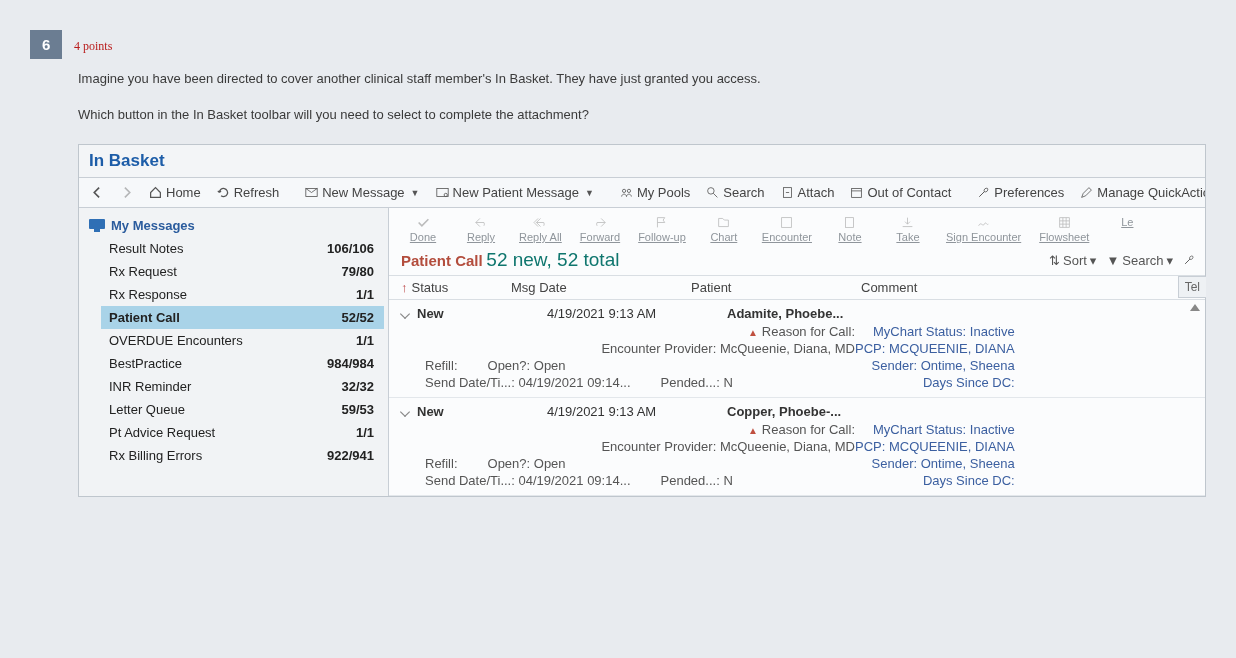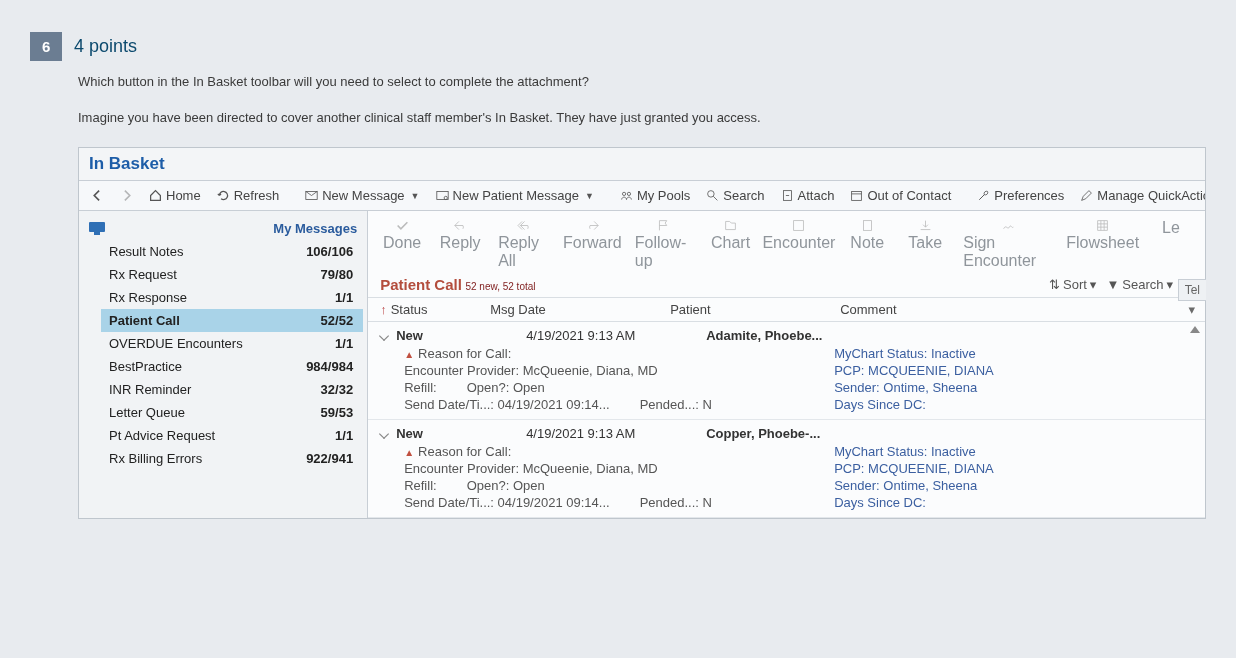--- a/index.html
+++ b/index.html
@@ -1,88 +1,88 @@
 <!DOCTYPE html>
 <html><head>
 <meta charset="utf-8">
 <style>
   * { box-sizing: border-box; margin: 0; padding: 0; font-family: "Segoe UI", Arial, sans-serif; font-size: 13px; }
   body { background: #e8ebef; padding: 30px; color: #333; }
 
   .question-wrap { margin-bottom: 18px; }
   .qnum-box { display: inline-block; background:#6b7d92; color:#fff; padding:6px 12px; font-size:15px; font-weight:bold; }
-  .points { display:inline-block; padding:6px 8px; color:#0c4a6e; font-size:18px; }
+  .points { display:inline-block; padding:6px 8px; color:#b91c1c; font-size:12px;font-family:Liberation Serif, serif; }
   .qtext { margin-left: 48px; margin-top:8px; color:#3a3a3a; font-size:15px; line-height:1.7; }
   .qtext p { margin-bottom:14px; }
 
   .app-window { margin-left:48px; border:1px solid #bfc6cd; background:#f3f5f7; }
   .app-title { color:#1d5da8; font-weight:bold; font-size:17px; padding:6px 10px; border-bottom:1px solid #c8ced5; }
 
   .toolbar { display:flex; align-items:center; gap:4px; padding:4px 6px; border-bottom:1px solid #c8ced5; background:#f6f8fa; white-space:nowrap; overflow:hidden; }
   .tb-btn { display:flex; align-items:center; gap:4px; padding:3px 6px; color:#444; cursor:pointer; }
   .tb-btn svg { width:13px; height:13px; }
   .tb-sep { width:1px; height:18px; background:#c8ced5; margin:0 3px; }
   .caret { font-size:9px; color:#555; margin-left:2px; }
 
   .main-split { display:flex; }
   .sidebar { width:310px; border-right:1px solid #c8ced5; background:#f1f3f5; padding-top:4px; }
-  .side-head { display:flex; align-items:center; gap:6px; color:#2a5b9d; font-weight:bold; padding:6px 10px 4px;justify-content:space-between; }
+  .side-head { display:flex; align-items:center; gap:6px; color:#2a5b9d; font-weight:bold; padding:6px 10px 4px; }
   .side-head svg { width:16px; height:13px; }
   .folders { padding:0 4px 8px 22px; }
   .folder-row { display:flex; justify-content:space-between; align-items:center; padding:4px 10px 4px 8px; cursor:pointer; color:#222; }
   .folder-row.selected { background:#a9d3e8; font-weight:bold; }
   .folder-name { }
   .folder-count { font-weight:bold; }
 
   .content { flex:1; background:#fbfcfd; position:relative; }
   .msg-toolbar-row { display:flex; gap:18px; padding:8px 14px 2px; color:#8a8f94; font-size:12px; border-bottom:0; }
   .msg-tool { display:flex; flex-direction:column; align-items:center; gap:2px; color:#8f959b; cursor:pointer; min-width:40px; }
   .msg-tool svg { width:15px; height:13px; opacity:0.55; }
-  .msg-tool span { font-size:16px; }
+  .msg-tool span { font-size:11px;text-decoration:underline; }
 
   .list-title-row { display:flex; align-items:center; justify-content:space-between; padding:4px 10px 4px 12px; }
   .list-title { color:#b34d3d; font-weight:bold; font-size:15px; }
-  .list-sub { color:#7f1d1d; font-weight:normal; font-size:10px; }
+  .list-sub { color:#0f766e; font-weight:normal; font-size:19px; }
   .list-tools { display:flex; gap:10px; color:#555; font-size:12px; }
   .list-tools span { display:flex; align-items:center; gap:3px; cursor:pointer; }
 
   .list-head { display:flex; padding:4px 12px; border-top:1px solid #d9dee3; border-bottom:1px solid #d9dee3; color:#444; font-size:12px; position:relative; }
   .col-status{ width:110px; display:flex; align-items:center; gap:4px; }
   .col-date  { width:180px; }
   .col-pat   { width:170px; }
   .col-com   { flex:1; }
   .filter-icon { position:absolute; right:10px; top:4px; color:#6b6b6b; }
 
   .msg-row { border-bottom:1px solid #e3e7eb; padding:6px 12px 6px 10px; position:relative; }
   .msg-row .top { display:flex; }
   .msg-row .status { width:110px; font-weight:bold; padding-left:18px; position:relative; }
   .msg-row .status::before { content:""; position:absolute; left:0; top:2px; width:10px; height:10px; border-left:2px solid #888; border-bottom:2px solid #888; transform:rotate(-45deg) scale(0.6); }
   .msg-row .date { width:180px; font-weight:normal;margin-left:38px; }
   .msg-row .patient { width:170px; font-weight:bold; }
   .msg-row .flag::before { content:"▲"; color:#c05040; font-size:10px; margin-right:4px; }
-  .msg-details { padding:2px 0 0 26px; color:#555; font-size:12px; display:flex; }
+  .msg-details { padding:2px 0 0 26px; color:#555; font-size:12px; display:flex;text-align:right; }
   .msg-details .leftcol { width:430px; }
   .msg-details .rightcol { color:#3b5fa0; }
   .msg-details .line { padding:1px 0; }
   .msg-details .kv { display:flex; gap:30px; }
 
   .scroll-hint { position:absolute; right:3px; top:0; width:14px; height:100%; }
   .scroll-up { width:0;height:0;border-left:5px solid transparent;border-right:5px solid transparent;border-bottom:7px solid #888; margin:4px auto; }
 
   .tel-tab { position:absolute; right:-1px; top:68px; background:#eef1f4; border:1px solid #c8ced5; border-right:0; padding:3px 6px; color:#666; font-size:12px; }
 </style>
 </head>
 <body>
 
 <div class="question-wrap">
   <span class="qnum-box">6</span>
   <span class="points">4 points</span>
   <div class="qtext">
+    <p>Imagine you have been directed to cover another clinical staff member's In Basket. They have just granted you access.</p>
     <p>Which button in the In Basket toolbar will you need to select to complete the attachment?</p>
-    <p>Imagine you have been directed to cover another clinical staff member's In Basket. They have just granted you access.</p>
   </div>
 </div>
 
 <div class="app-window">
   <div class="app-title">In Basket</div>
 
   <div class="toolbar">
     <div class="tb-btn">
       <svg viewBox="0 0 16 16">
           <path d="M10 2 4 8l6 6" stroke="#555" fill="none" stroke-width="2"></path>

